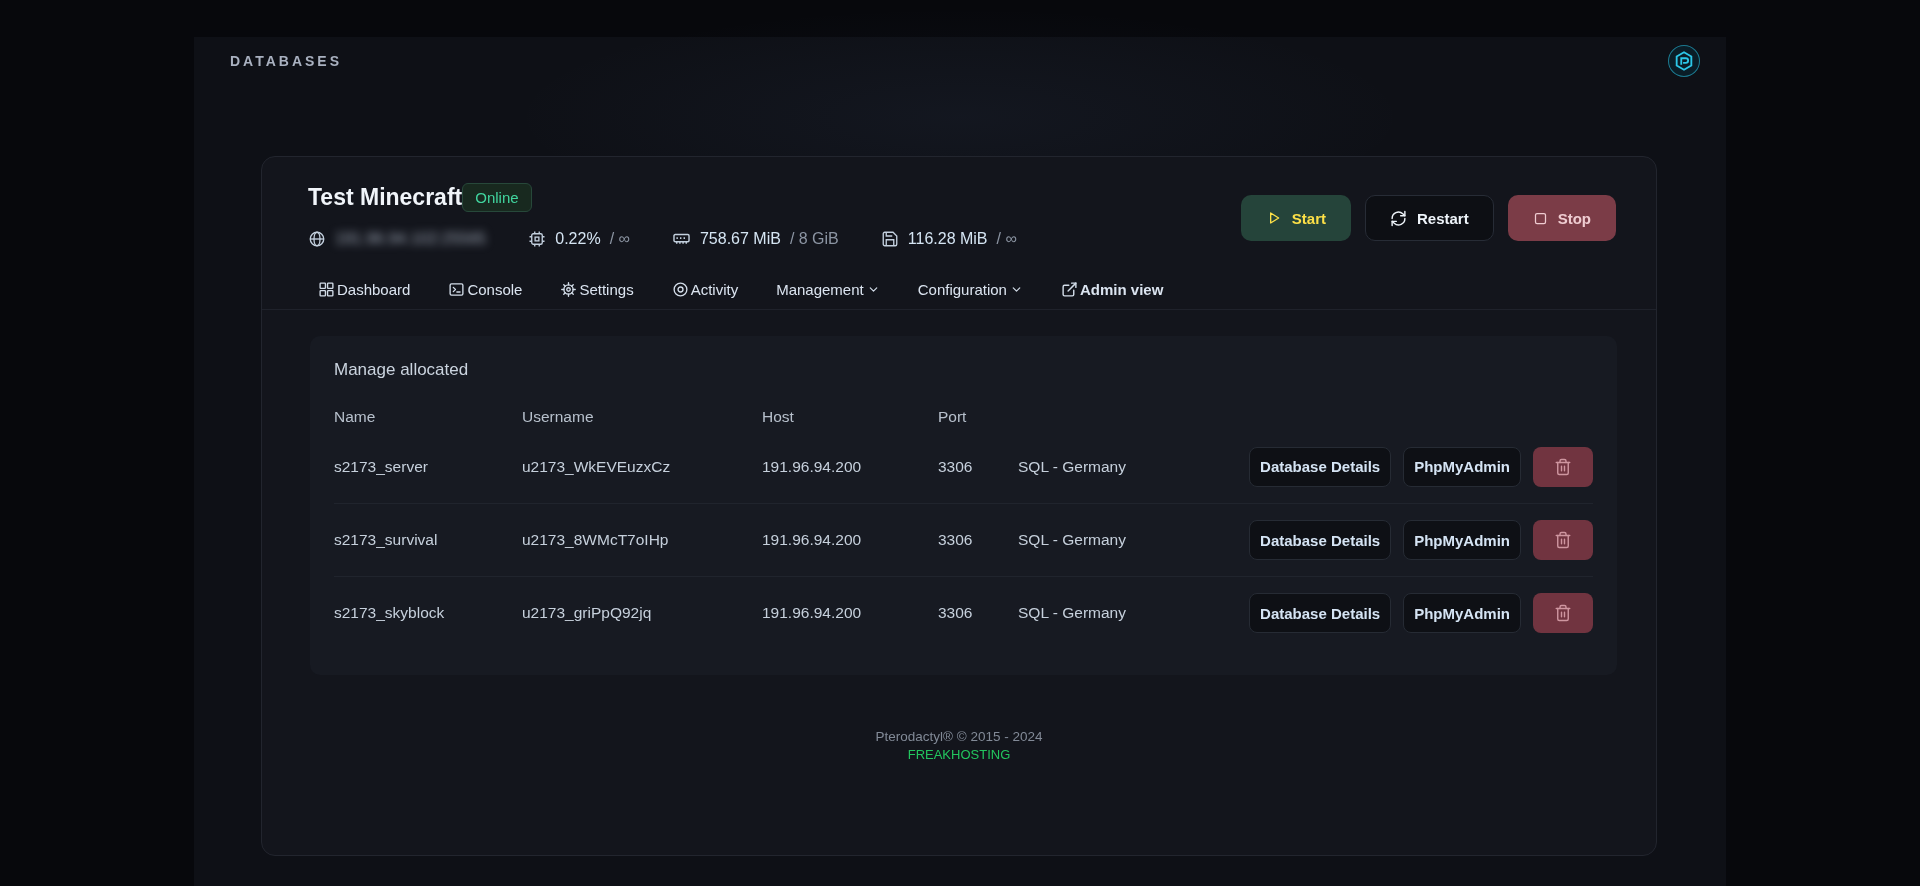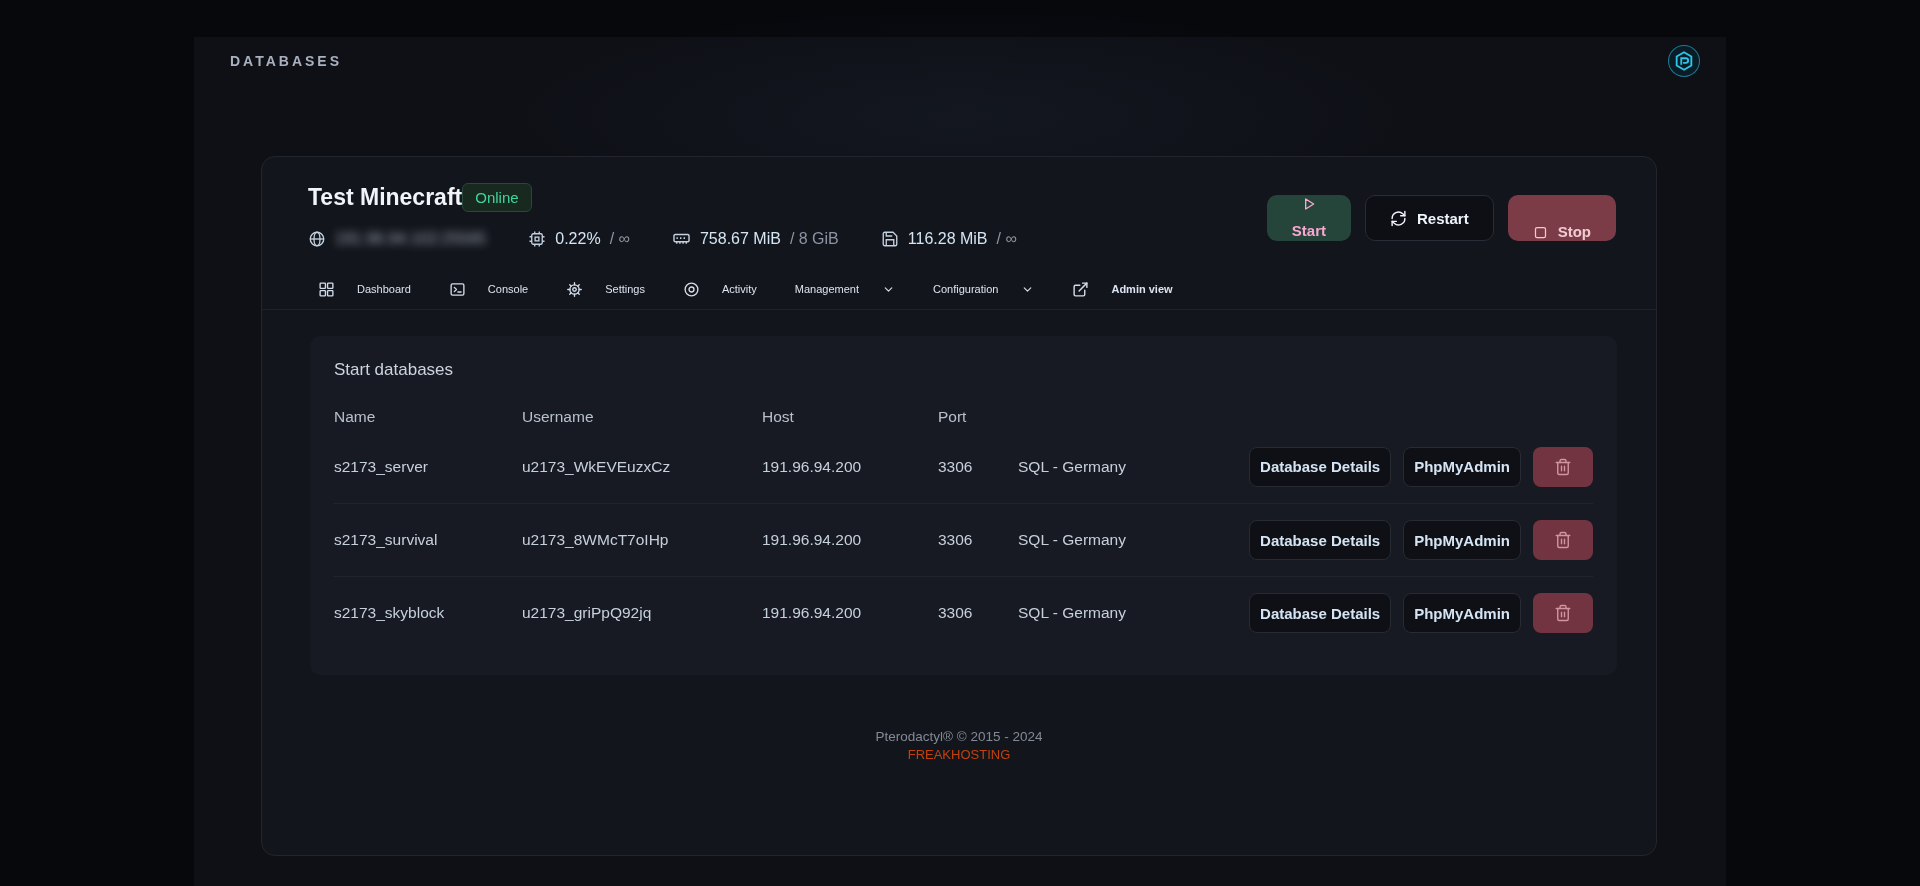--- a/index.html
+++ b/index.html
@@ -76,32 +76,32 @@
   
   .power { display: flex; gap: 14px; margin-top: 12px; }
   .btn {
     display: inline-flex; align-items: center; gap: 10px;
     height: 46px; padding: 0 24px;
     border-radius: 10px; border: 1px solid transparent;
     font-size: 15px; font-weight: bold;
     font-family: inherit;
     cursor: pointer;
   }
-  .btn-start { background: #25443a; color: #f9a8d4; cursor: default; flex-direction: column; }
+  .btn-start { background: #25443a; color: #fde047; cursor: default; }
   .btn-restart { background: #0d0f14; border-color: #272c36; color: #eef4fa; }
-  .btn-stop { background: #7b3c47; color: #efccd1; align-items: flex-end; }
+  .btn-stop { background: #7b3c47; color: #efccd1; }
   
   .tabs {
     display: flex; align-items: center; gap: 38px;
     padding: 0 46px 0 56px;
     margin-top: 24px; height: 34px;
   }
   .tab {
-    display: flex; align-items: center; gap: 22px;
-    font-size: 11px; color: #dbe4f0; font-weight: 500;
+    display: flex; align-items: center; gap: 2px;
+    font-size: 15px; color: #dbe4f0; font-weight: 500;
     cursor: pointer; white-space: nowrap; text-align: center;
   }
   .tab svg { color: #d3dde9; }
   .tab .chev { color: #8b94a2; margin-left: 1px; }
   .tabs-divider { height: 1px; background: #1f222b; margin-top: 3px; }
   
   .panel {
     margin: 26px 39px 0 48px;
     background: #171a22;
     border-radius: 10px;
@@ -129,21 +129,21 @@
   }
   .trash-btn {
     width: 60px; height: 40px;
     background: #713440; border: none; border-radius: 8px;
     display: inline-flex; align-items: center; justify-content: center;
     color: #cf96a0; cursor: pointer;
   }
   
   .footer { margin-top: 53px; text-align: center; line-height: 1.35; }
   .footer-line1 { font-size: 13.5px; color: #828a97; margin-top: 8px; }
-  .footer-line2 { font-size: 13px; color: #c2410c; }
+  .footer-line2 { font-size: 13px; color: #22c55e; }
   svg { display: block; }
 </style>
 </head>
 <body>
 
 <div class="page">
 
   <div class="topbar">
     <div class="topbar-title">DATABASES</div>
     <div class="logo">
@@ -304,21 +304,21 @@
               <path d="M10 14 21 3"></path>
               <path d="M18 13v6a2 2 0 0 1-2 2H5a2 2 0 0 1-2-2V8a2 2 0 0 1 2-2h6"></path>
           </svg>
         </span>
         <span>Admin view</span>
       </span>
     </div>
     <div class="tabs-divider"></div>
 
     <div class="panel">
-      <div class="panel-title">Start databases</div>
+      <div class="panel-title">Manage allocated</div>
 
       <div class="t-grid t-head">
         <span>Name</span>
         <span>Username</span>
         <span>Host</span>
         <span>Port</span>
         <span></span>
           <span></span>
       </div>
 

